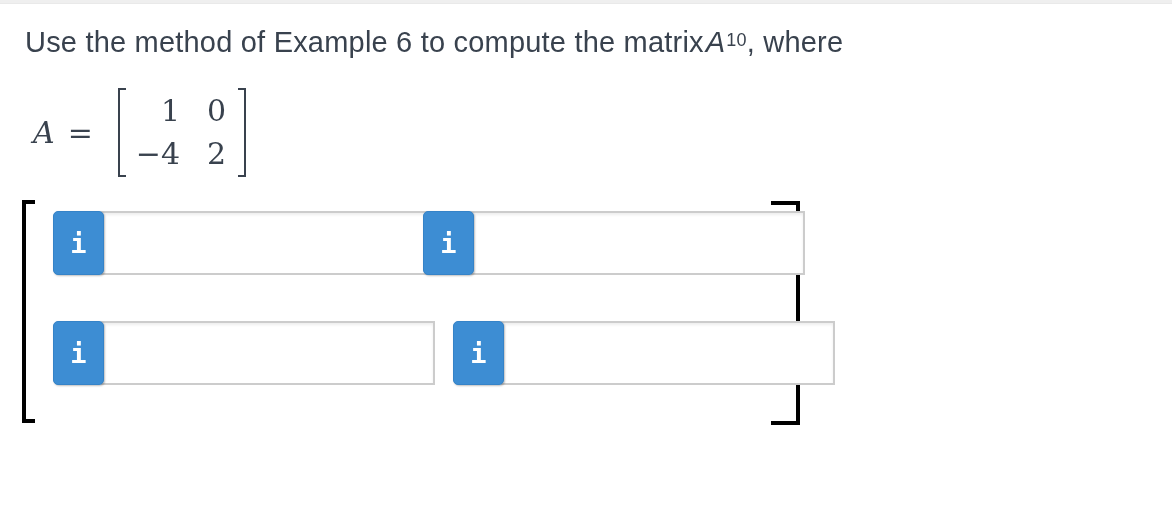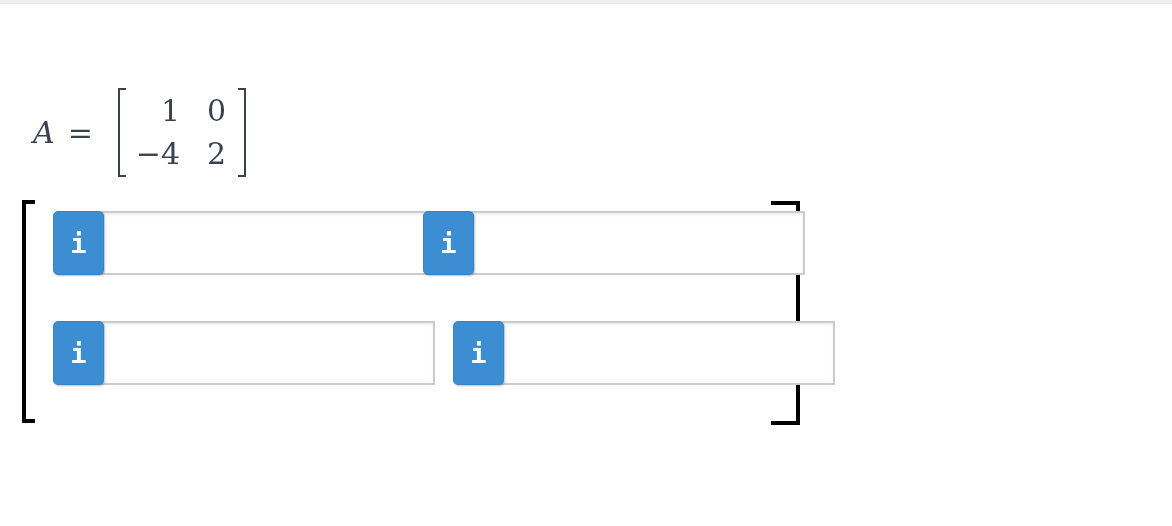--- a/index.html
+++ b/index.html
@@ -56,20 +56,23 @@
   .cell.r2c1 { left:53px;  top:321px; width:322px; }
   .cell.r2c2 { left:453px; top:321px; width:320px; }
 </style>
 </head>
 <body>
 
 <div class="stage">
 
   <div class="top-strip"></div>
 
+  <div class="statement">
+    <span>Use the method of Example 6 to compute the matrix</span><span class="mvar">A</span><sup>10</sup><span>, where</span>
+  </div>
 
   <div class="matrix-a">
     <span class="sym">A</span>
     <span class="eq">=</span>
     <span class="m-body">
       <span class="m-brk l"></span>
       <span class="m-grid">
         <span class="m-cell">1</span>
         <span class="m-cell">0</span>
         <span class="m-cell">−4</span>

